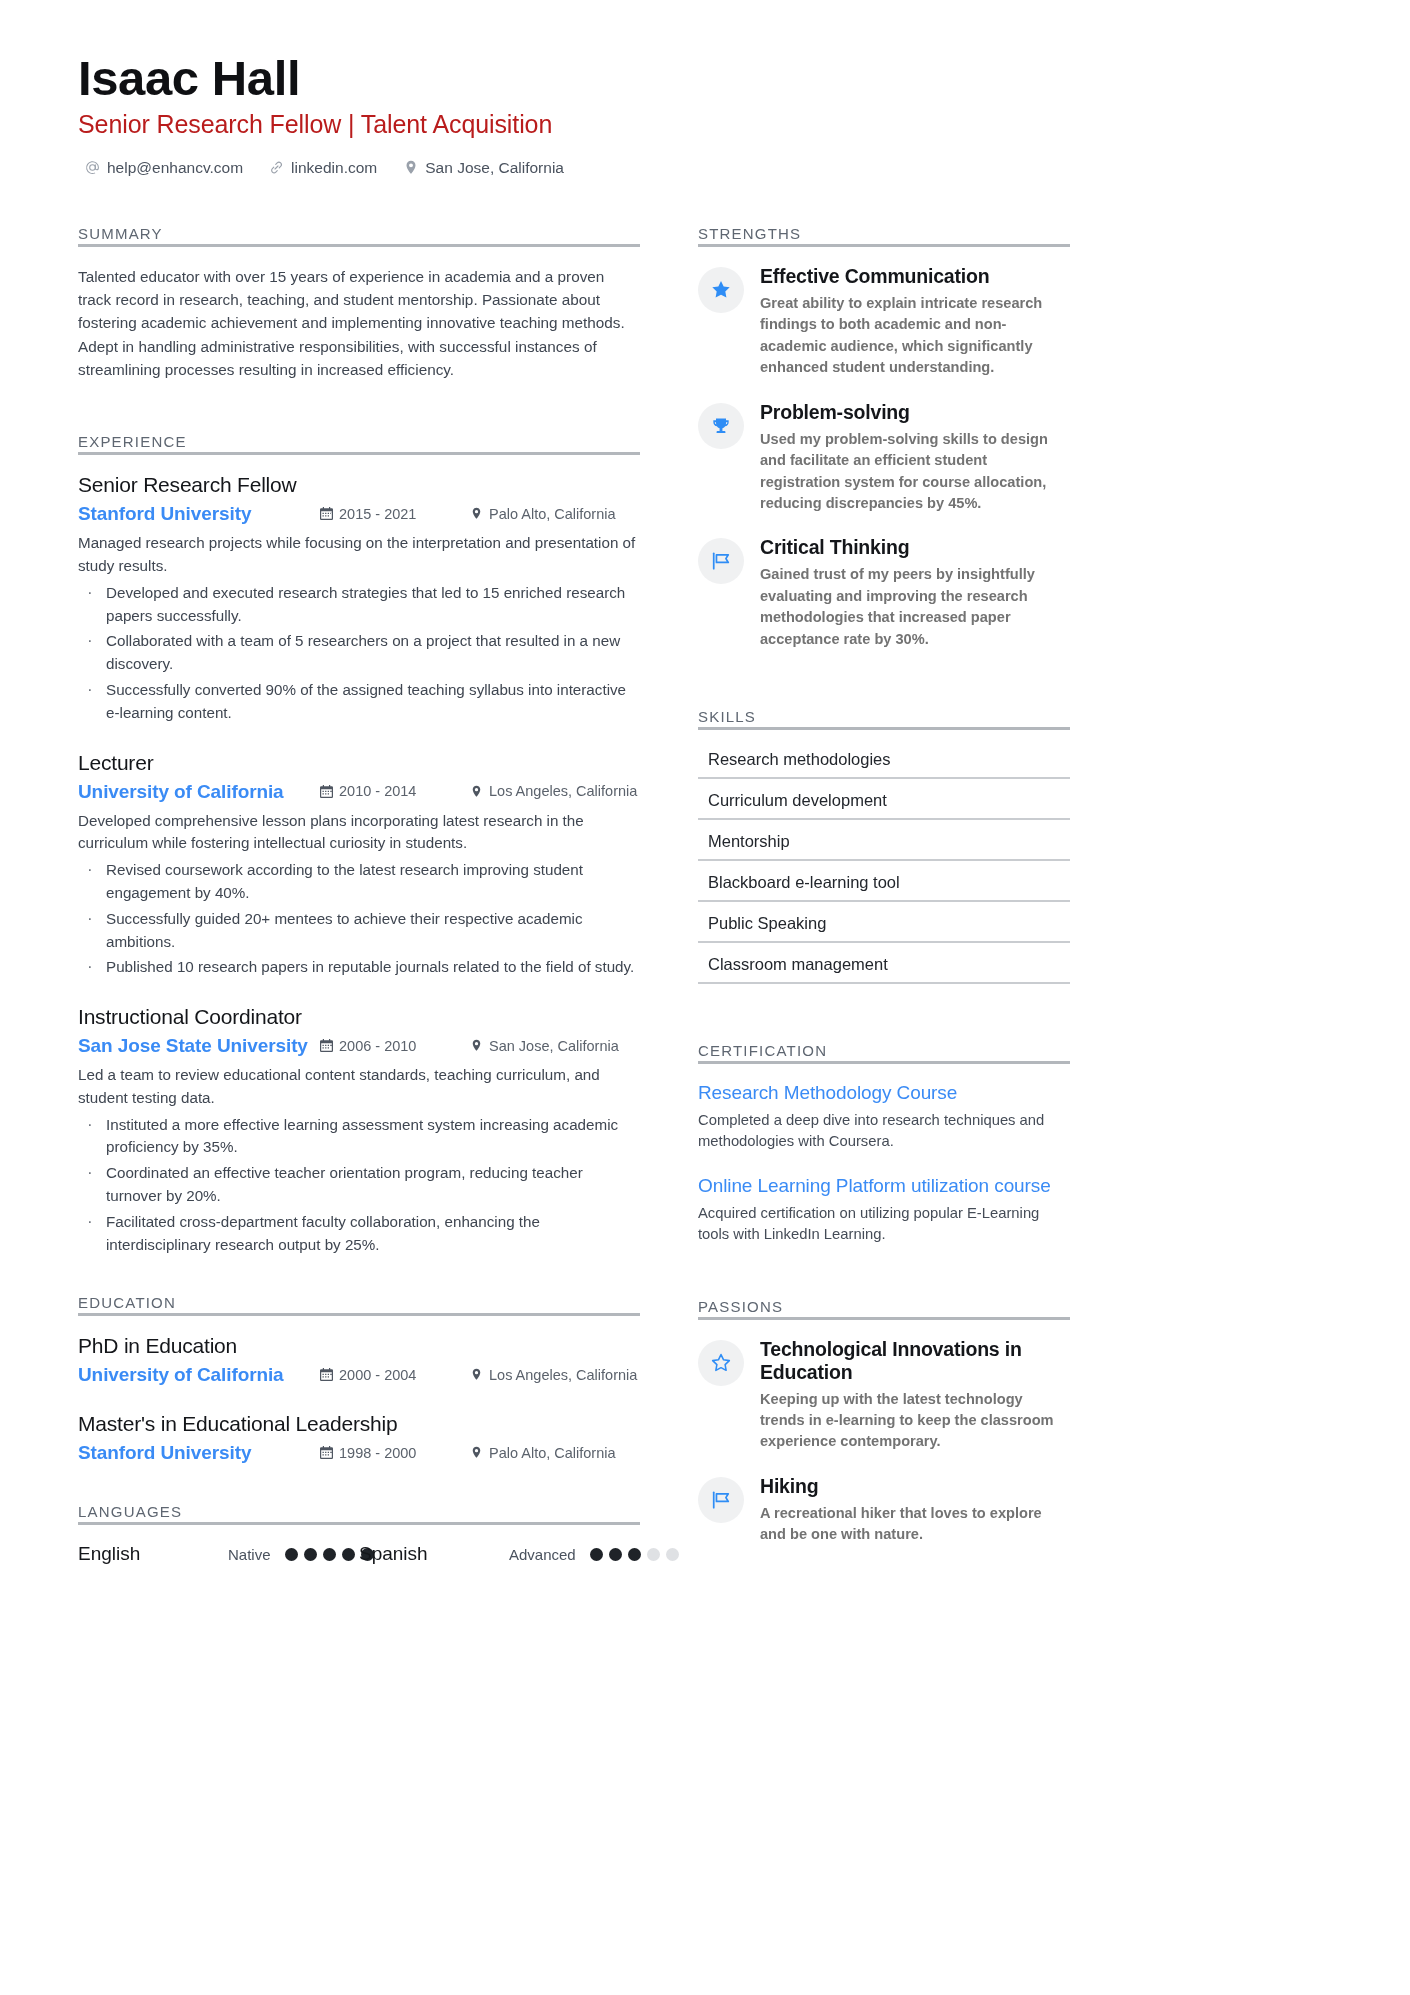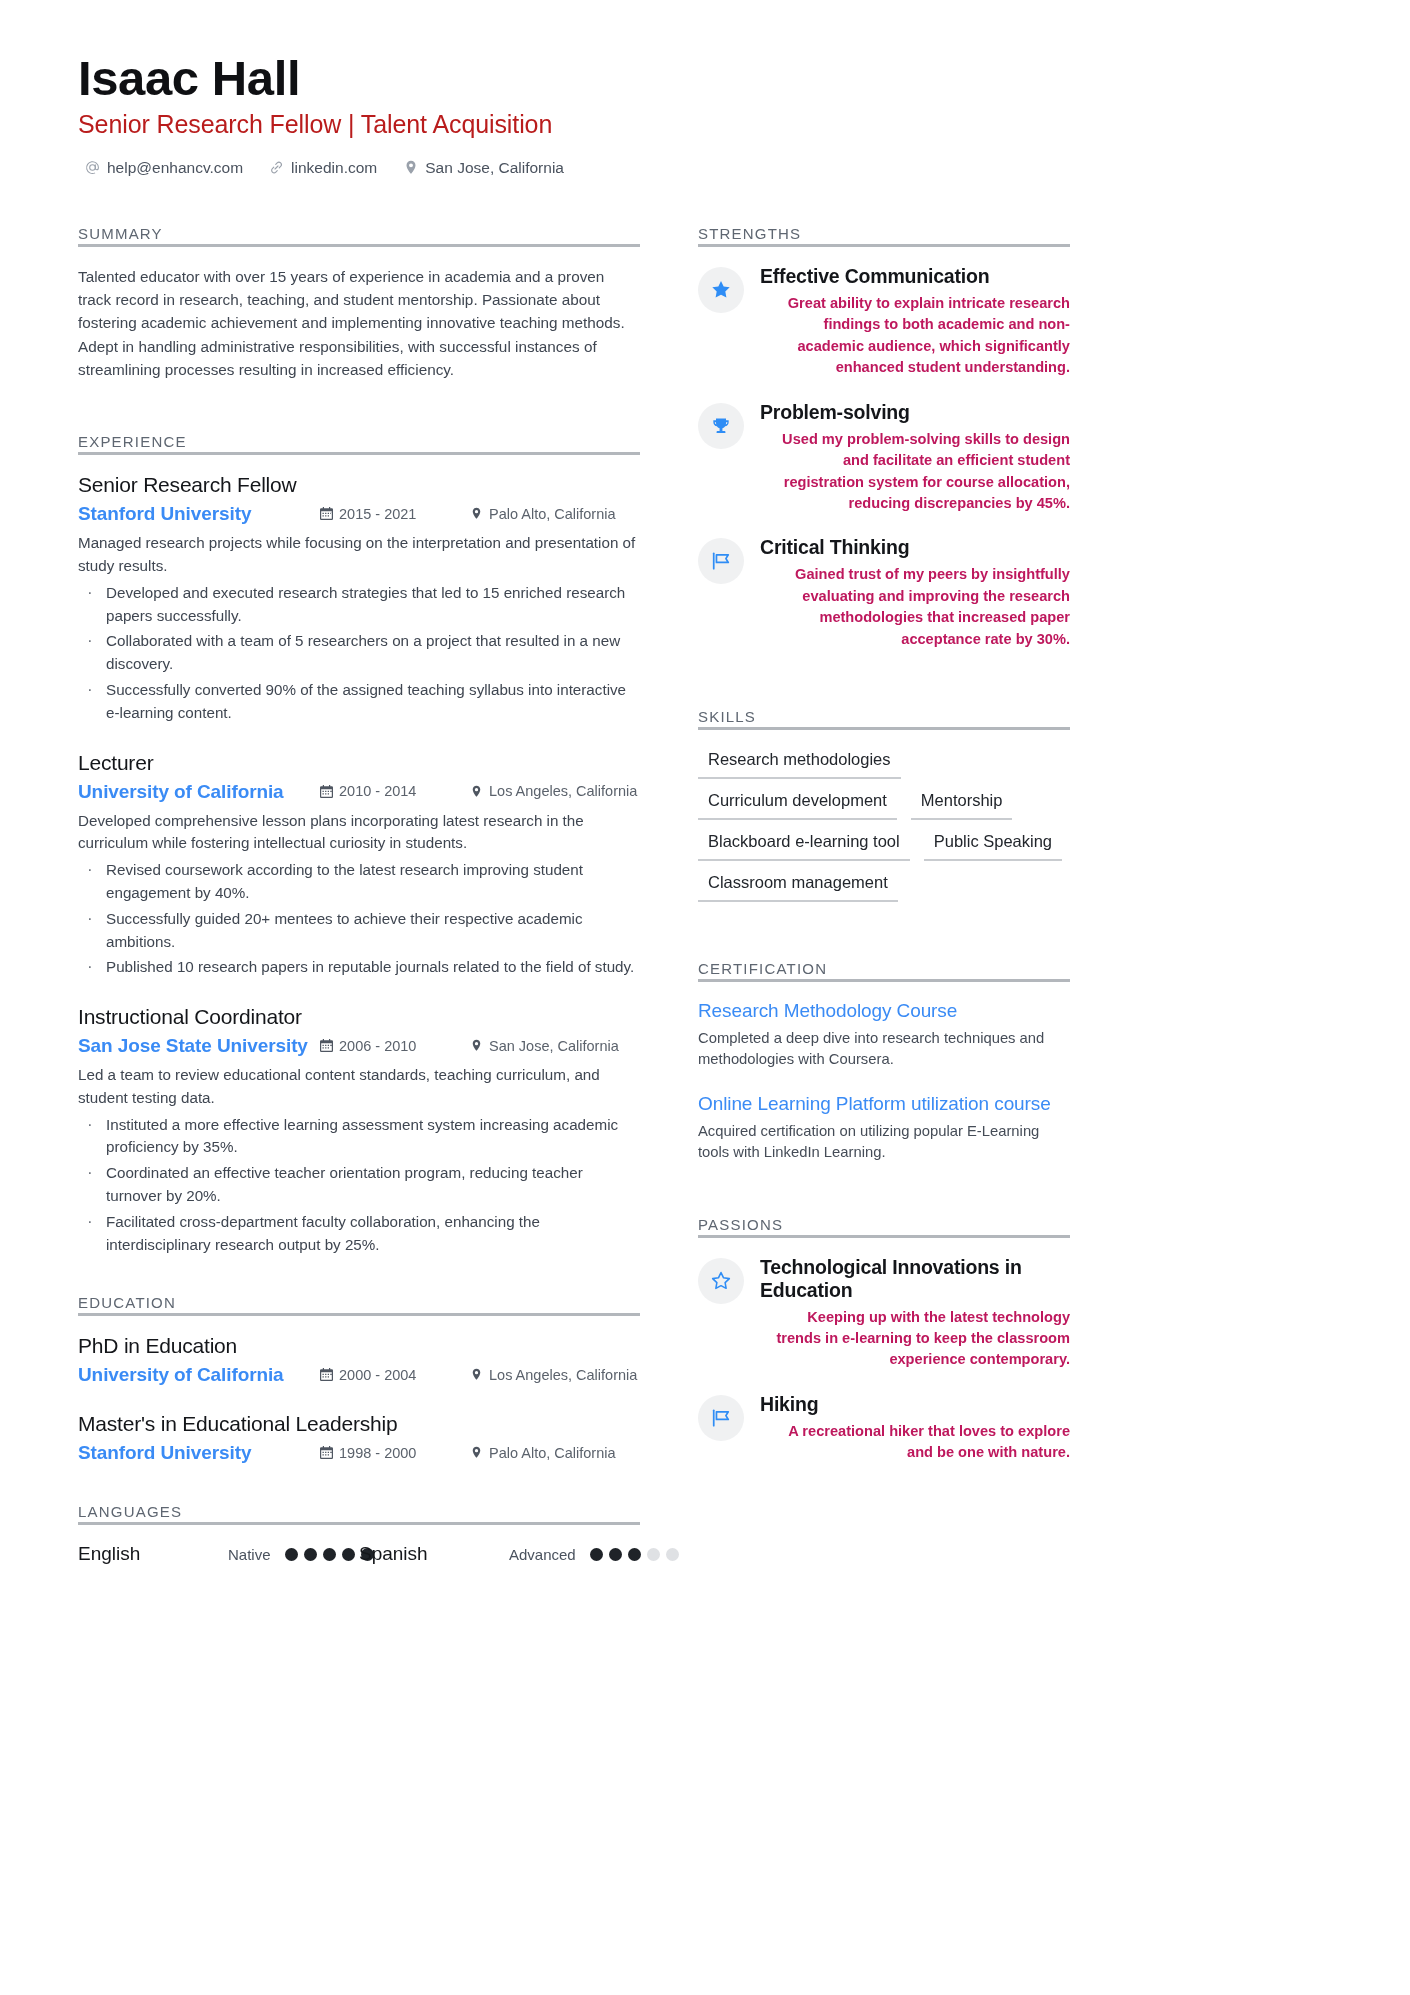--- a/index.html
+++ b/index.html
@@ -206,30 +206,30 @@
   .sitem-title {
     font-size: 19.5px;
     color: #14161a;
     line-height: 1.18;
     margin-bottom: 5px;
     letter-spacing: -0.2px;
   }
   .sitem-text {
     font-size: 14.6px;
     line-height: 1.47;
-    color: #be185d;
-    text-align: right;
+    color: #737373;
   }
 
   
   .skills {
     display: flex;
     flex-wrap: wrap;
     gap: 10px 14px;
     margin-top: 2px;
+    flex-direction: column;
   }
   .skill {
     font-size: 16.5px;
     color: #22262c;
     padding: 2px 10px 8px 10px;
     border-bottom: 2px solid #c9ccd0;
     white-space: nowrap;
   }
 
   

